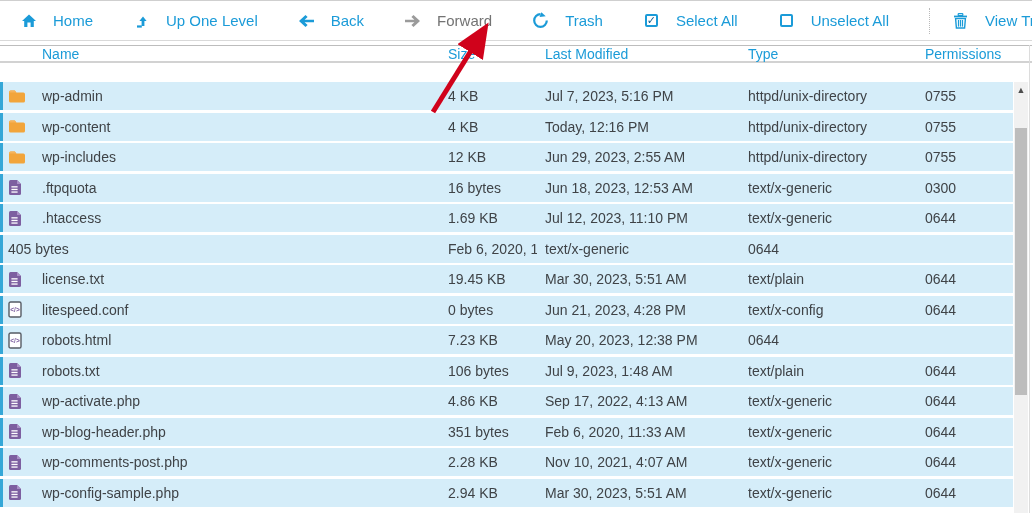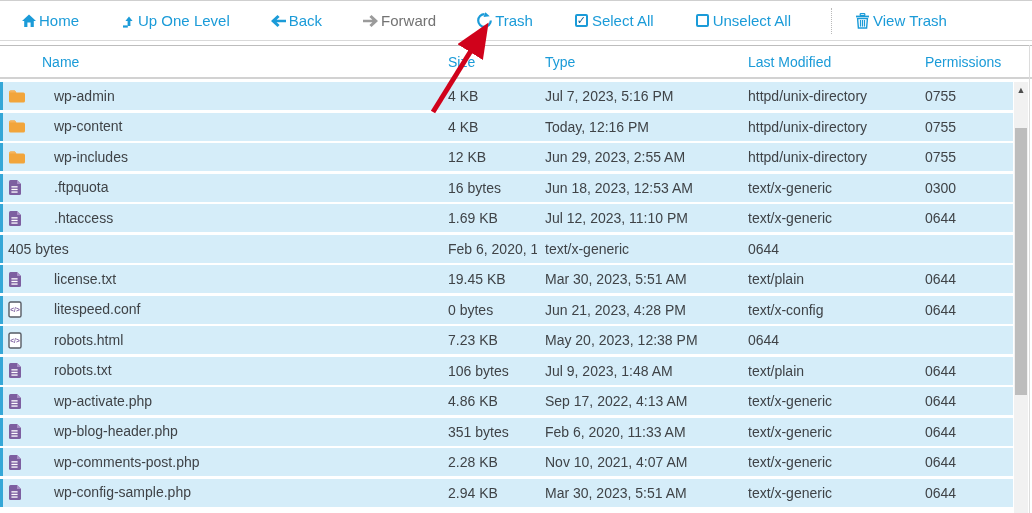--- a/index.html
+++ b/index.html
@@ -8,55 +8,55 @@
     font-family:"Liberation Sans","DejaVu Sans",sans-serif;
     background:#ffffff;
   }
   
   .toolbar{
     height:41px;box-sizing:border-box;
     border-top:1px solid #cfcfcf;border-bottom:1px solid #d9d9d9;
     display:flex;align-items:center;padding-left:20px;background:#fff;
   }
   .tb-item{
-    display:flex;align-items:center;gap:2px;margin-right:40px;
+    display:flex;align-items:center;gap:16px;margin-right:40px;
     font-size:15px;color:#1b9bd8;cursor:pointer;white-space:nowrap;
   }
   .tb-item.disabled{color:#737373;cursor:default;}
   .tb-icon{display:inline-flex;width:17px;height:17px;align-items:center;justify-content:center;}
   .tb-icon svg{display:block;}
   .tb-sep{
     width:0;height:26px;border-left:1px dotted #b9b9b9;margin-right:22px;
   }
   .cbx{
     width:13px;height:13px;border:2px solid #1b9bd8;border-radius:2px;
     display:flex;align-items:center;justify-content:center;
     font-size:11px;font-weight:bold;color:#155f8f;line-height:1;box-sizing:border-box;
   }
   
   .thead{
-    margin-top:4px;height:34px;box-sizing:border-box;background:#fff;
+    margin-top:4px;height:18px;box-sizing:border-box;background:#fff;
     border-top:1px solid #bdbdbd;border-bottom:2px solid #d2d2d2;
     display:grid;grid-template-columns:440px 97px 203px 177px 1fr;
     align-items:center;font-size:14px;color:#1b9bd8;
   }
   .thead .th{padding-left:8px;cursor:pointer;}
   .thead .th.name{padding-left:42px;}
   
   .tbody{position:absolute;top:82px;left:0;width:1013px;}
   .row{
     height:28px;margin-bottom:2.5px;background:#d5edf9;position:relative;
     display:grid;grid-template-columns:440px 97px 203px 177px 1fr;
     align-items:center;font-size:14px;color:#3f4347;cursor:pointer;
   }
   .row::before{
     content:"";position:absolute;left:0;top:0;bottom:0;width:3px;background:#35a7d7;
   }
   .row .cell{padding-left:8px;white-space:nowrap;overflow:hidden;}
-  .namecell{display:flex;align-items:flex-start;padding-left:0 !important;gap:12px;}
+  .namecell{display:flex;align-items:center;padding-left:0 !important;}
   .ficon{width:18px;height:17px;margin-left:8px;margin-right:16px;flex:0 0 auto;display:flex;align-items:center;}
   .ficon svg{display:block;}
   
   .vscroll{
     position:absolute;top:82px;right:4px;width:14px;bottom:0;
     background:#f1f1f1;
   }
   .vscroll .upbtn{
     height:16px;display:flex;align-items:center;justify-content:center;
     color:#4d4d4d;font-size:9px;background:#f1f1f1;cursor:pointer;
@@ -139,22 +139,22 @@
           <line x1="9.5" y1="7" x2="9.5" y2="13.6" stroke="#1b9bd8" stroke-width="1.2"></line>
         </svg>
       </span>
       <span>View Trash</span>
     </div>
   </div>
 
 <div class="thead">
     <div class="th name">Name</div>
     <div class="th">Size</div>
+    <div class="th">Last Modified</div>
     <div class="th">Type</div>
-    <div class="th">Last Modified</div>
     <div class="th">Permissions</div>
   </div>
 
 <div class="tbody">
     <div class="row">
       <div class="cell namecell">
         <span class="ficon">
           <svg width="18" height="15" viewBox="0 0 18 15">
             <path d="M1 3.2 Q1 1.6 2.6 1.6 H6.8 L8.4 3.6 H15.4 Q17 3.6 17 5.2 V12 Q17 13.6 15.4 13.6 H2.6 Q1 13.6 1 12 Z" fill="#f2a53b"></path>
             <path d="M1 3.2 Q1 1.6 2.6 1.6 H6.8 L8.4 3.6 H1 Z" fill="#f6b45c"></path>

